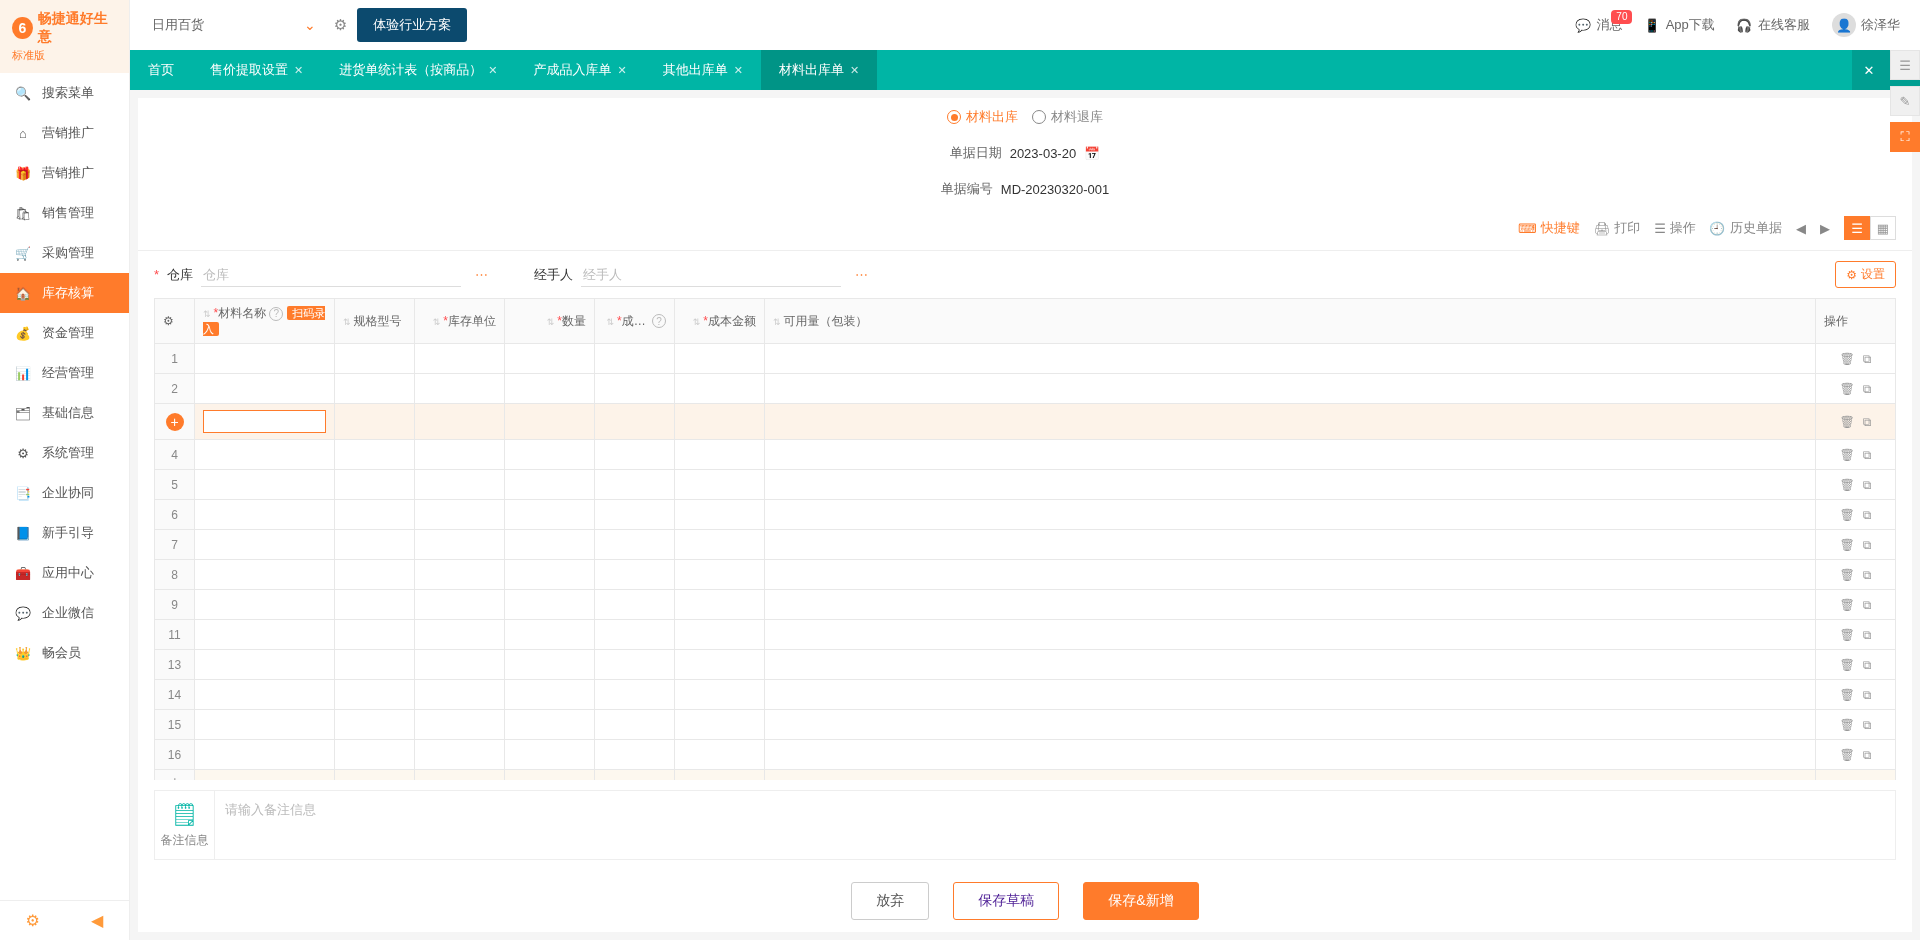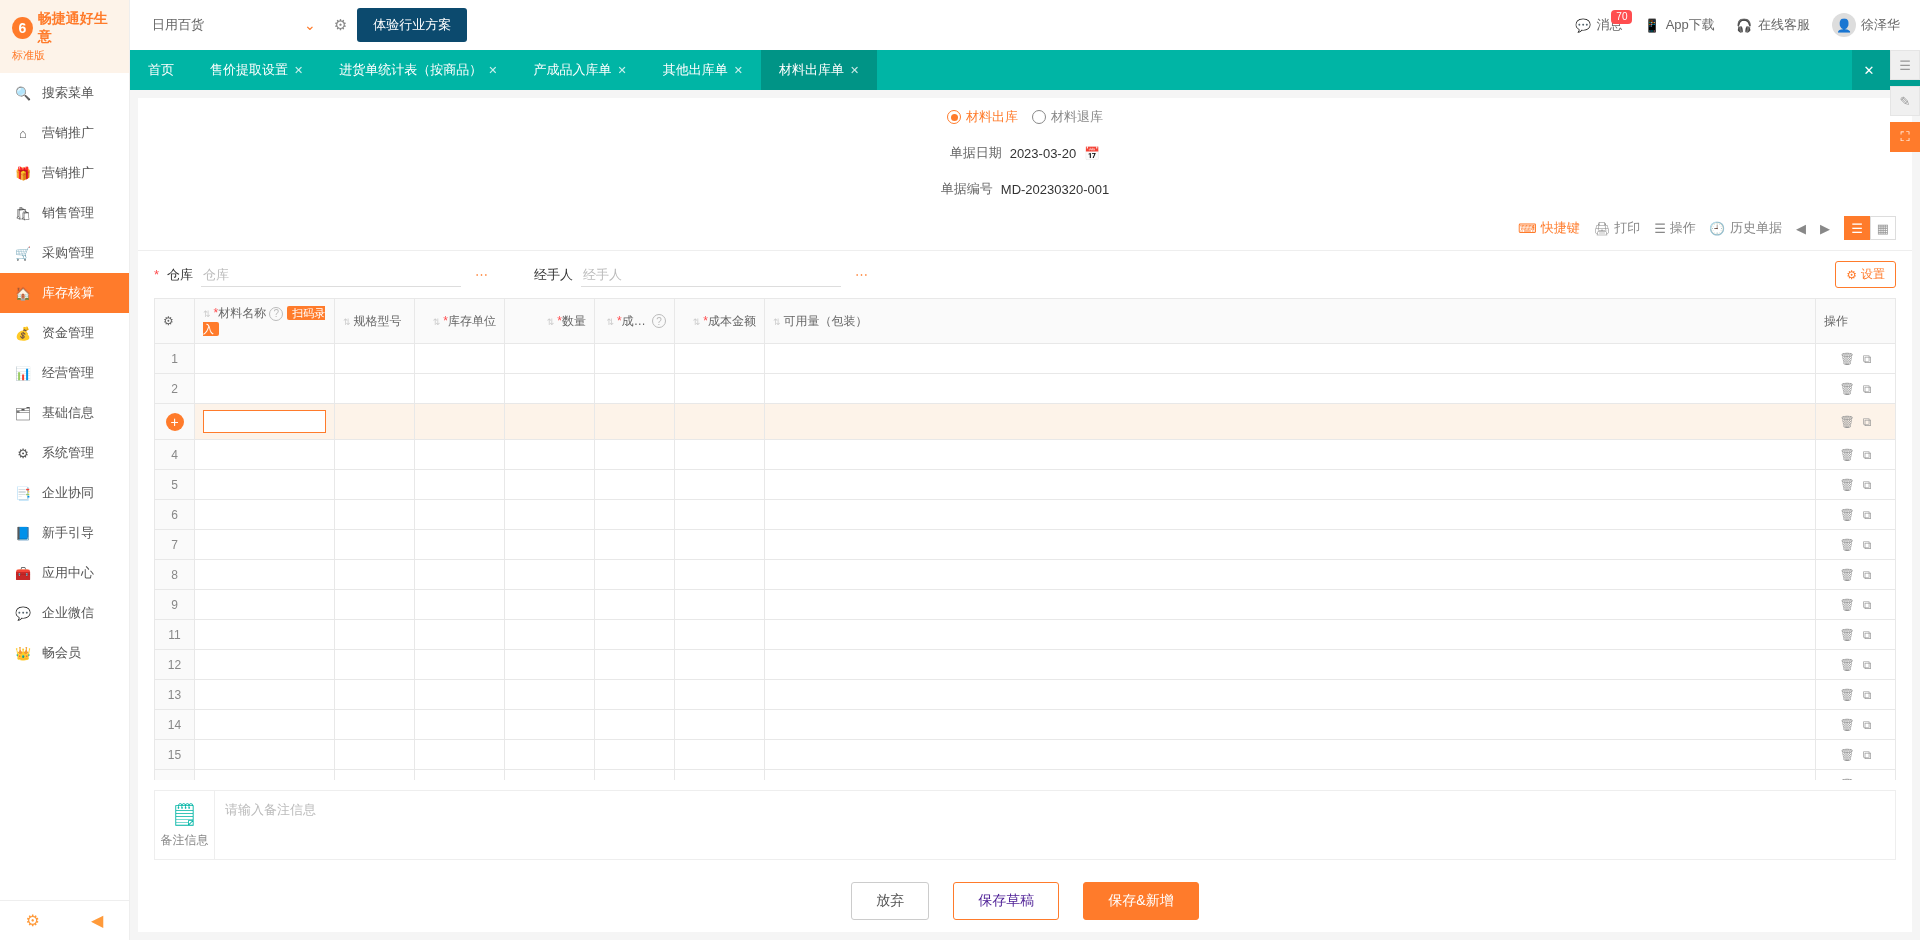--- a/index.html
+++ b/index.html
@@ -428,31 +428,20 @@
                 <td></td>
                 <td></td>
                 <td></td>
                 <td></td>
                 <td></td>
                 <td></td>
                 <td></td>
                 <td class="actions"><span class="action-ic">🗑</span><span class="action-ic">⧉</span></td>
               </tr>
               <tr>
-                <td class="rownum">12</td>
-                <td></td>
-                <td></td>
-                <td></td>
-                <td></td>
-                <td></td>
-                <td></td>
-                <td></td>
-                <td class="actions"><span class="action-ic">🗑</span><span class="action-ic">⧉</span></td>
-              </tr>
-              <tr>
                 <td class="rownum">13</td>
                 <td></td>
                 <td></td>
                 <td></td>
                 <td></td>
                 <td></td>
                 <td></td>
                 <td></td>
                 <td class="actions"><span class="action-ic">🗑</span><span class="action-ic">⧉</span></td>
               </tr>

